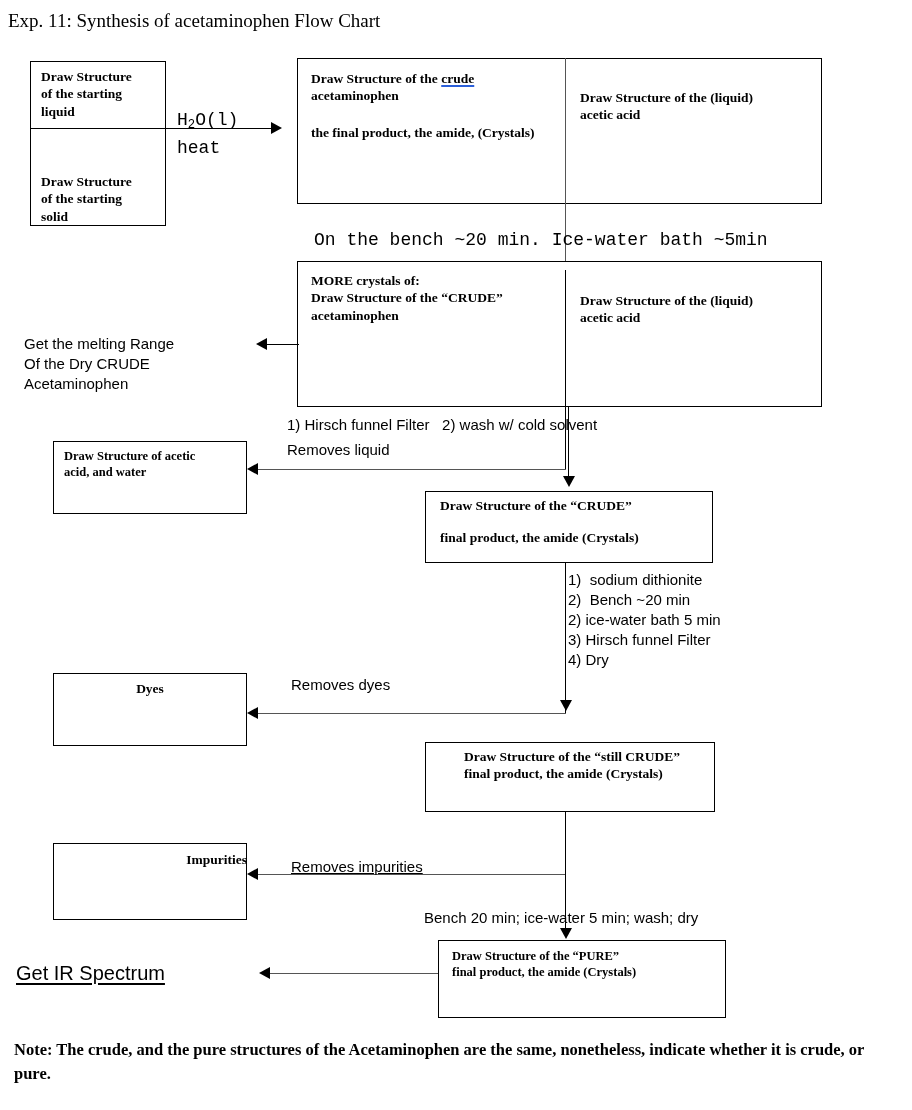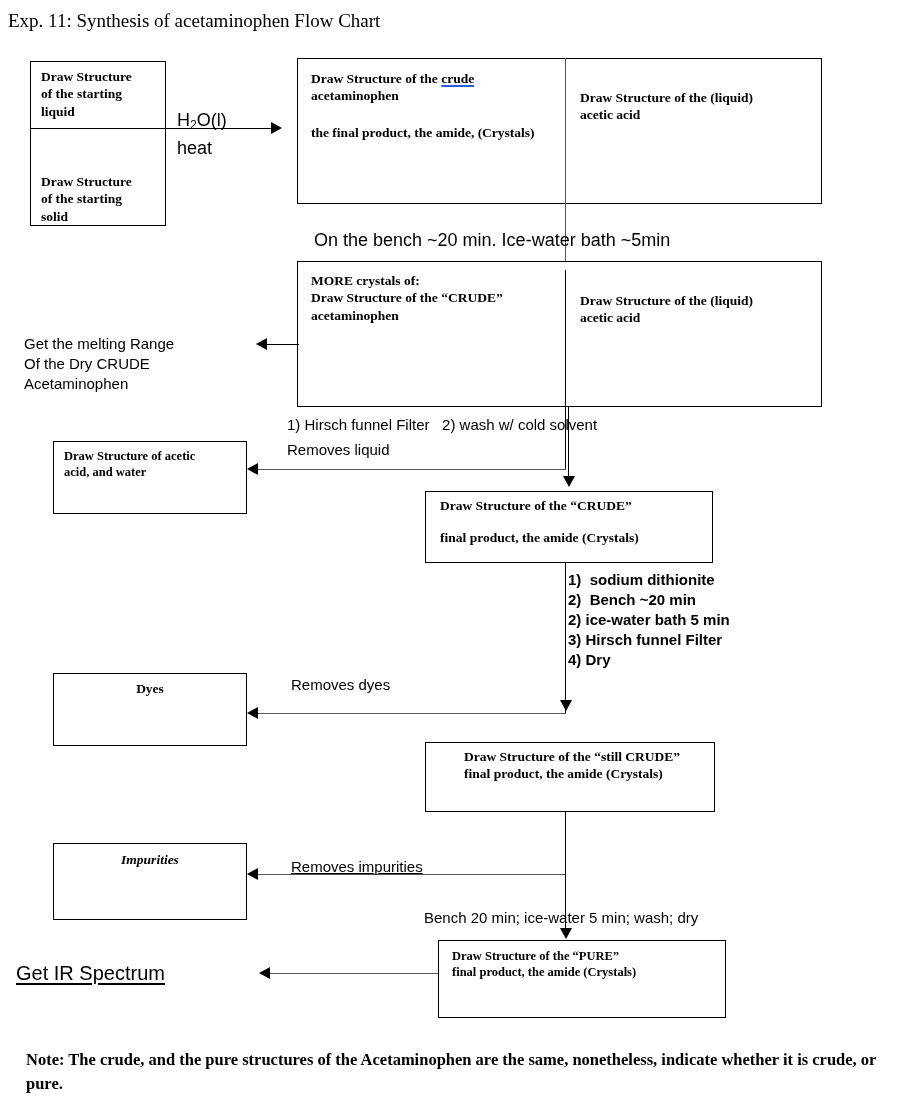--- a/index.html
+++ b/index.html
@@ -35,21 +35,21 @@
   }
   .serif-bold-sm {
     position: absolute;
     font-family: "Liberation Serif", "DejaVu Serif", serif;
     font-size: 12.5px;
     font-weight: bold;
     line-height: 1.28;
   }
   .serif-plain {
     position: absolute;
-    font-family: Liberation Sans, sans-serif;
+    font-family: Liberation Mono, monospace;
     font-size: 18px;
     font-weight: normal;
     line-height: 1.2;
     white-space: nowrap;
   }
   .sans {
     position: absolute;
     font-family: "Liberation Sans", "DejaVu Sans", sans-serif;
     font-size: 15px;
     font-weight: normal;
@@ -190,21 +190,21 @@
   <div class="hline-gray" style="left:258px; top:469px; width:308px;"></div>
   <div class="arrow-left" style="left:247px; top:463px;"></div>
 
   <div class="vline" style="left:568px; top:407px; height:71px;"></div>
   <div class="arrow-down" style="left:563px; top:476px;"></div>
 
   <div class="box" style="left:425px; top:491px; width:288px; height:72px;"></div>
   <div class="serif-bold" style="left:440px; top:497px;">Draw Structure of the “CRUDE”</div>
   <div class="serif-bold" style="left:440px; top:529px;">final product, the amide (Crystals)</div>
 
-  <div class="sans" style="left:568px; top:570px;font-weight:bold;">1)  sodium dithionite
+  <div class="sans" style="left:568px; top:570px;">1)  sodium dithionite
 2)  Bench ~20 min
 2) ice-water bath 5 min
 3) Hirsch funnel Filter
 4) Dry</div>
 
   <div class="vline" style="left:565px; top:563px; height:150px;"></div>
   <div class="arrow-down" style="left:560px; top:700px;"></div>
 
   <div class="box" style="left:53px; top:673px; width:194px; height:73px;"></div>
   <div class="serif-bold" style="left:53px; top:680px; width:194px; text-align:center;">Dyes</div>
@@ -213,34 +213,34 @@
   <div class="arrow-left" style="left:247px; top:707px;"></div>
   <div class="sans" style="left:291px; top:675px;">Removes dyes</div>
 
   <div class="box" style="left:425px; top:742px; width:290px; height:70px;"></div>
   <div class="serif-bold" style="left:440px; top:748px; width:270px; white-space:pre-line;margin-left:24px;">Draw Structure of the “still CRUDE”
 final product, the amide (Crystals)</div>
 
   <div class="vline" style="left:565px; top:812px; height:63px;"></div>
 
   <div class="box" style="left:53px; top:843px; width:194px; height:77px;"></div>
-  <div class="serif-bold" style="left:53px; top:851px; width:194px; text-align:center;font-style:italic;">Impurities</div>
+  <div class="serif-bold" style="left:53px; top:851px; width:194px; text-align:right;">Impurities</div>
 
   <div class="hline-gray" style="left:258px; top:874px; width:308px;"></div>
   <div class="arrow-left" style="left:247px; top:868px;"></div>
   <div class="sans" style="left:291px; top:857px;text-decoration:underline;">Removes impurities</div>
 
   <div class="sans" style="left:424px; top:908px;">Bench 20 min; ice-water 5 min; wash; dry</div>
 
   <div class="vline" style="left:565px; top:874px; height:58px;"></div>
   <div class="arrow-down" style="left:560px; top:928px;"></div>
 
   <div class="box" style="left:438px; top:940px; width:288px; height:78px;"></div>
   <div class="serif-bold-sm" style="left:452px; top:948px; width:270px; white-space:pre-line;">Draw Structure of the “PURE”
 final product, the amide (Crystals)</div>
 
   <div class="hline-gray" style="left:270px; top:973px; width:168px;"></div>
   <div class="arrow-left" style="left:259px; top:967px;"></div>
   <div class="sans u" style="left:16px; top:960px; font-size:20px;">Get IR Spectrum</div>
 
-  <div class="note" style="left:26px; top:1038px; width:884px;margin-top:10px;">Note: The crude, and the pure structures of the Acetaminophen are the same, nonetheless, indicate whether it is crude, or pure.</div>
+  <div class="note" style="left:14px; top:1038px; width:884px;">Note: The crude, and the pure structures of the Acetaminophen are the same, nonetheless, indicate whether it is crude, or pure.</div>
 
 </div>
 
 </body></html>

